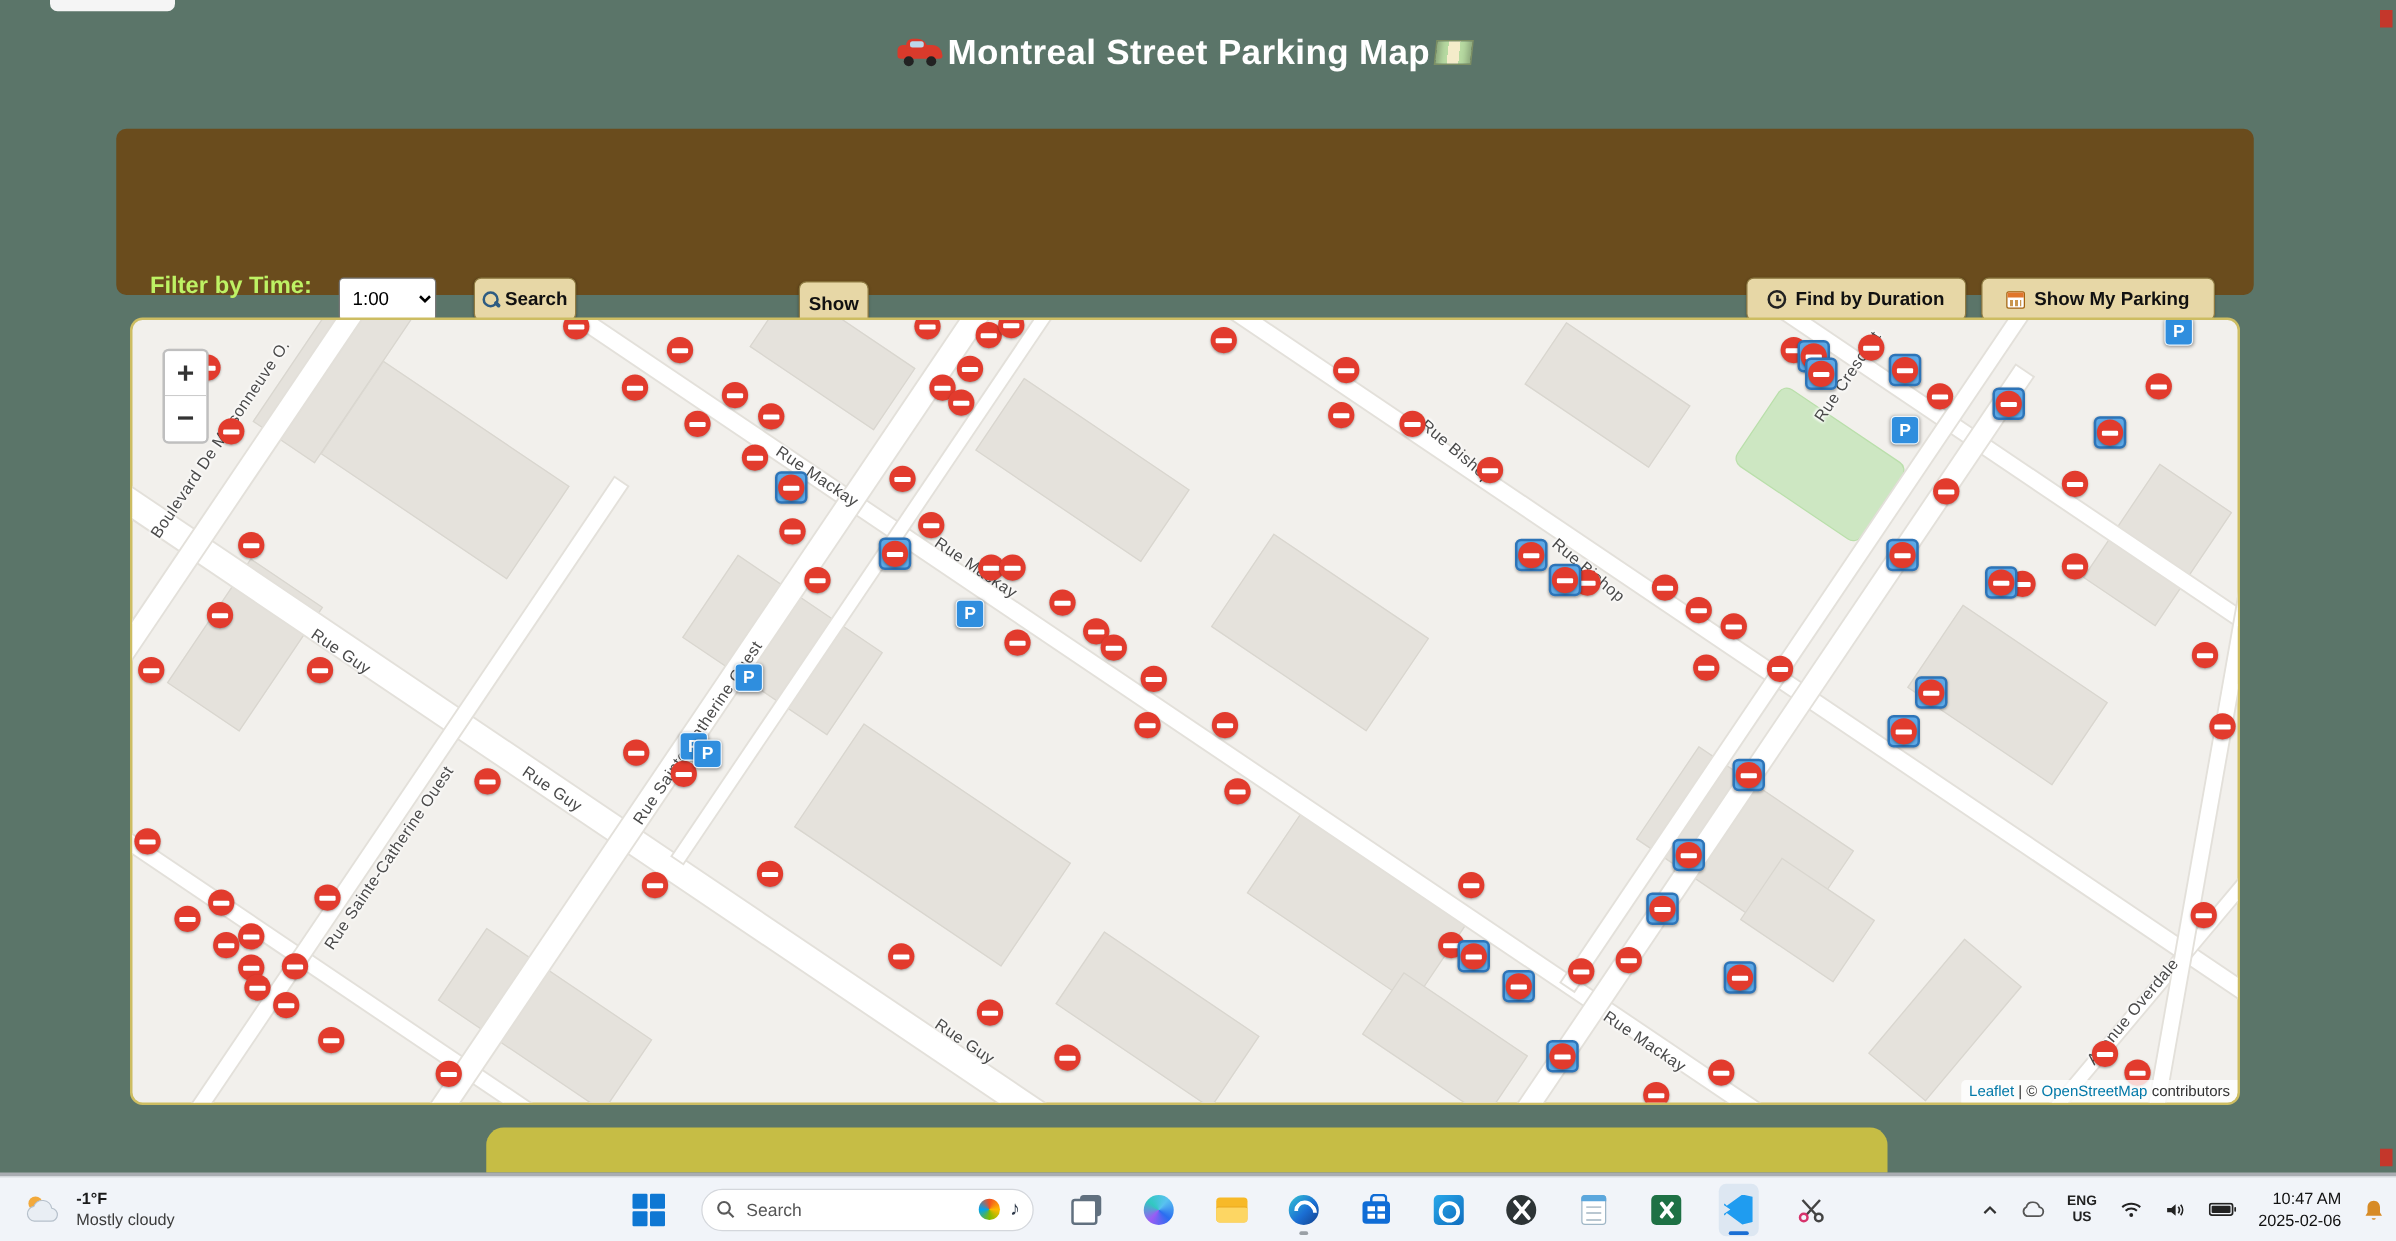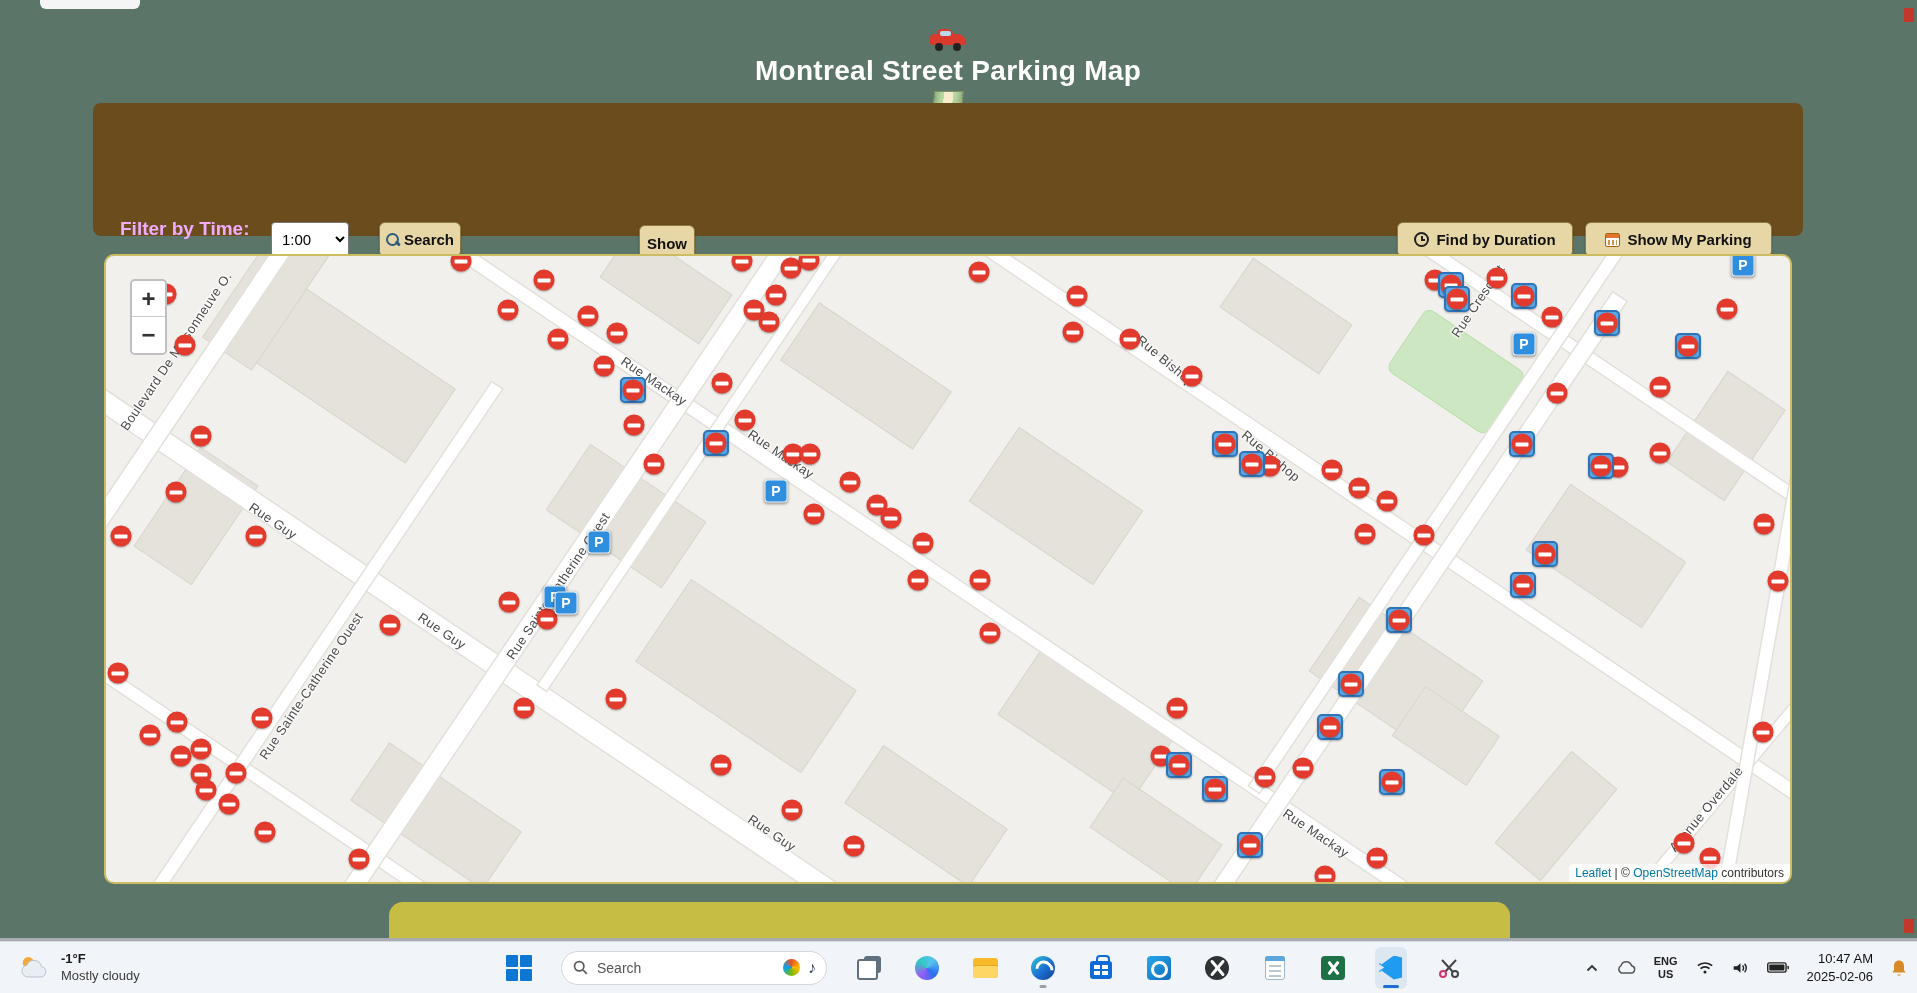--- a/index.html
+++ b/index.html
@@ -6,35 +6,35 @@
   *{box-sizing:border-box;}
   .screen{position:relative;width:1917px;height:993px;overflow:hidden;background:#5b7569;
           font-family:"Liberation Sans","DejaVu Sans",sans-serif;}
   
   .browser-page{position:absolute;left:0;top:0;width:1917px;height:938px;background:#5b7569;overflow:hidden;}
   .chrome-artifact{position:absolute;left:40px;top:0;width:100px;height:9px;background:#f5f5f5;border-radius:0 0 6px 6px;}
   .scroll-red{position:absolute;right:3px;width:10px;height:14px;background:#c4372b;}
   .scroll-red.top{top:8px;} .scroll-red.bot{top:919px;}
   .title{position:absolute;left:93px;top:26px;width:1710px;margin:0;text-align:center;color:#fff;
          font-size:28px;font-weight:bold;letter-spacing:.3px;display:block;}
-  .title .tin{display:inline-flex;align-items:center;gap:4px;flex-direction:column;}
+  .title .tin{display:inline-flex;align-items:center;gap:4px;}
   
   .car-icon{position:relative;display:inline-block;width:36px;height:22px;}
   .car-icon .cb{position:absolute;left:0;right:0;top:5px;height:11px;background:#d93a2b;border-radius:5px 10px 3px 3px;}
   .car-icon .cb::before{content:"";position:absolute;left:7px;top:-5px;width:17px;height:8px;background:#d93a2b;border-radius:5px 8px 0 0;}
   .car-icon .cb::after{content:"";position:absolute;left:10px;top:-3px;width:11px;height:5px;background:#bcd8ea;border-radius:2px;}
   .car-icon .cw1,.car-icon .cw2{position:absolute;bottom:0;width:8px;height:8px;background:#222;border-radius:50%;}
   .car-icon .cw1{left:5px;} .car-icon .cw2{right:5px;}
   
   .map-icon{display:inline-block;width:30px;height:20px;border:1px solid #7d8f63;transform:skewX(-6deg);
             background:linear-gradient(90deg,#b8dba2 0 33%,#f4ecca 33% 66%,#b8dba2 66%);
             box-shadow:inset 10px 0 6px -7px rgba(0,0,0,.25), inset -10px 0 6px -7px rgba(0,0,0,.25);}
   
   .filter-panel{position:absolute;left:93px;top:103px;width:1710px;height:133px;background:#6a4c1d;border-radius:8px;}
-  .ftl{position:absolute;left:27px;top:126px;transform:translateY(-50%);color:#f0abfc;font-size:19px;font-weight:bold;}
+  .ftl{position:absolute;left:27px;top:126px;transform:translateY(-50%);color:#bef264;font-size:19px;font-weight:bold;}
   .time-select{position:absolute;left:178px;top:119px;width:78px;height:35px;font-size:15px;border:1px solid #777;
                border-radius:4px;background:#fff;padding:0 6px;}
   .btn{position:absolute;height:35px;background:#e7d7a6;border:1px solid #8f7b42;border-radius:6px;
        font-family:inherit;font-size:15px;font-weight:bold;color:#111;display:flex;align-items:center;
        justify-content:center;gap:7px;cursor:pointer;box-shadow:0 1px 2px rgba(0,0,0,.25);}
   .search-btn{left:286px;top:119px;width:82px;}
   .reset-btn{left:393px;top:119px;width:234px;}
   .dur-btn{left:1304px;top:119px;width:176px;}
   .loc-btn{left:1492px;top:119px;width:187px;}
   .show-btn{left:546px;top:79px;width:56px;height:37px;margin-top:43px;}

